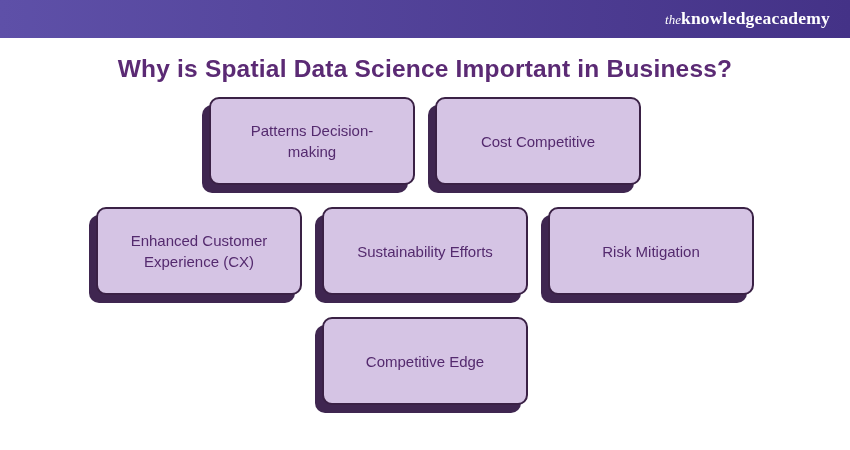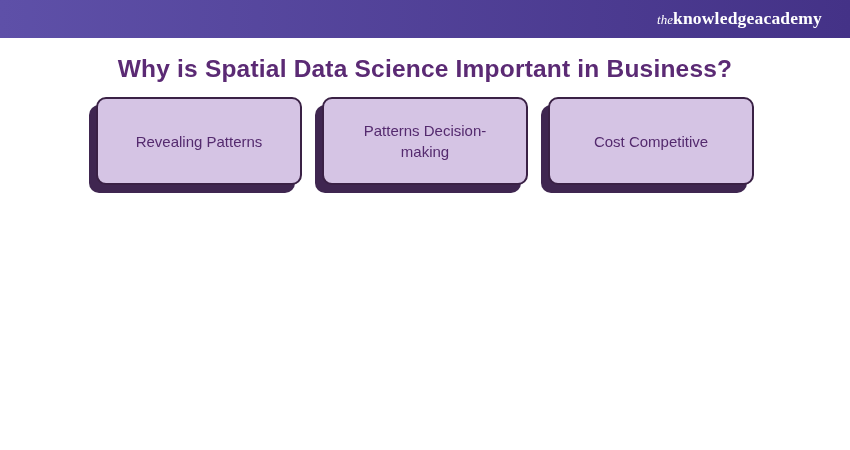--- a/index.html
+++ b/index.html
@@ -17,21 +17,21 @@
     position: relative;
     background: #ffffff;
   }
   .header-bar {
     width: 850px;
     height: 38px;
     background: linear-gradient(to right, #5e50a8, #443287);
     display: flex;
     align-items: center;
     justify-content: flex-end;
-    padding-right: 28px;
+    padding-right: 20px;
     box-sizing: border-box;
   }
   .logo {
     color: #ffffff;
     font-family: "Liberation Serif", serif;
     white-space: nowrap;
     line-height: 1;
   }
   .logo .logo-the {
     font-style: italic;
@@ -91,24 +91,37 @@
     <div class="logo">
       <span class="logo-the">the</span><span class="logo-knowledge">knowledge</span><span class="logo-academy">academy</span>
     </div>
   </div>
 
   <div class="title">Why is Spatial Data Science Important in Business?</div>
 
   <div class="grid">
     <div class="row">
       <div class="card">
-        <span>Revealing Patterns</span>
-      </div>
-      <div class="card">
         <span>Patterns Decision-making</span>
       </div>
       <div class="card">
         <span>Cost Competitive</span>
+      </div>
+    </div>
+    <div class="row">
+      <div class="card">
+        <span>Enhanced Customer Experience (CX)</span>
+      </div>
+      <div class="card">
+        <span>Sustainability Efforts</span>
+      </div>
+      <div class="card">
+        <span>Risk Mitigation</span>
+      </div>
+    </div>
+    <div class="row">
+      <div class="card">
+        <span>Competitive Edge</span>
       </div>
     </div>
   </div>
 
 </div>
 
 </body></html>

